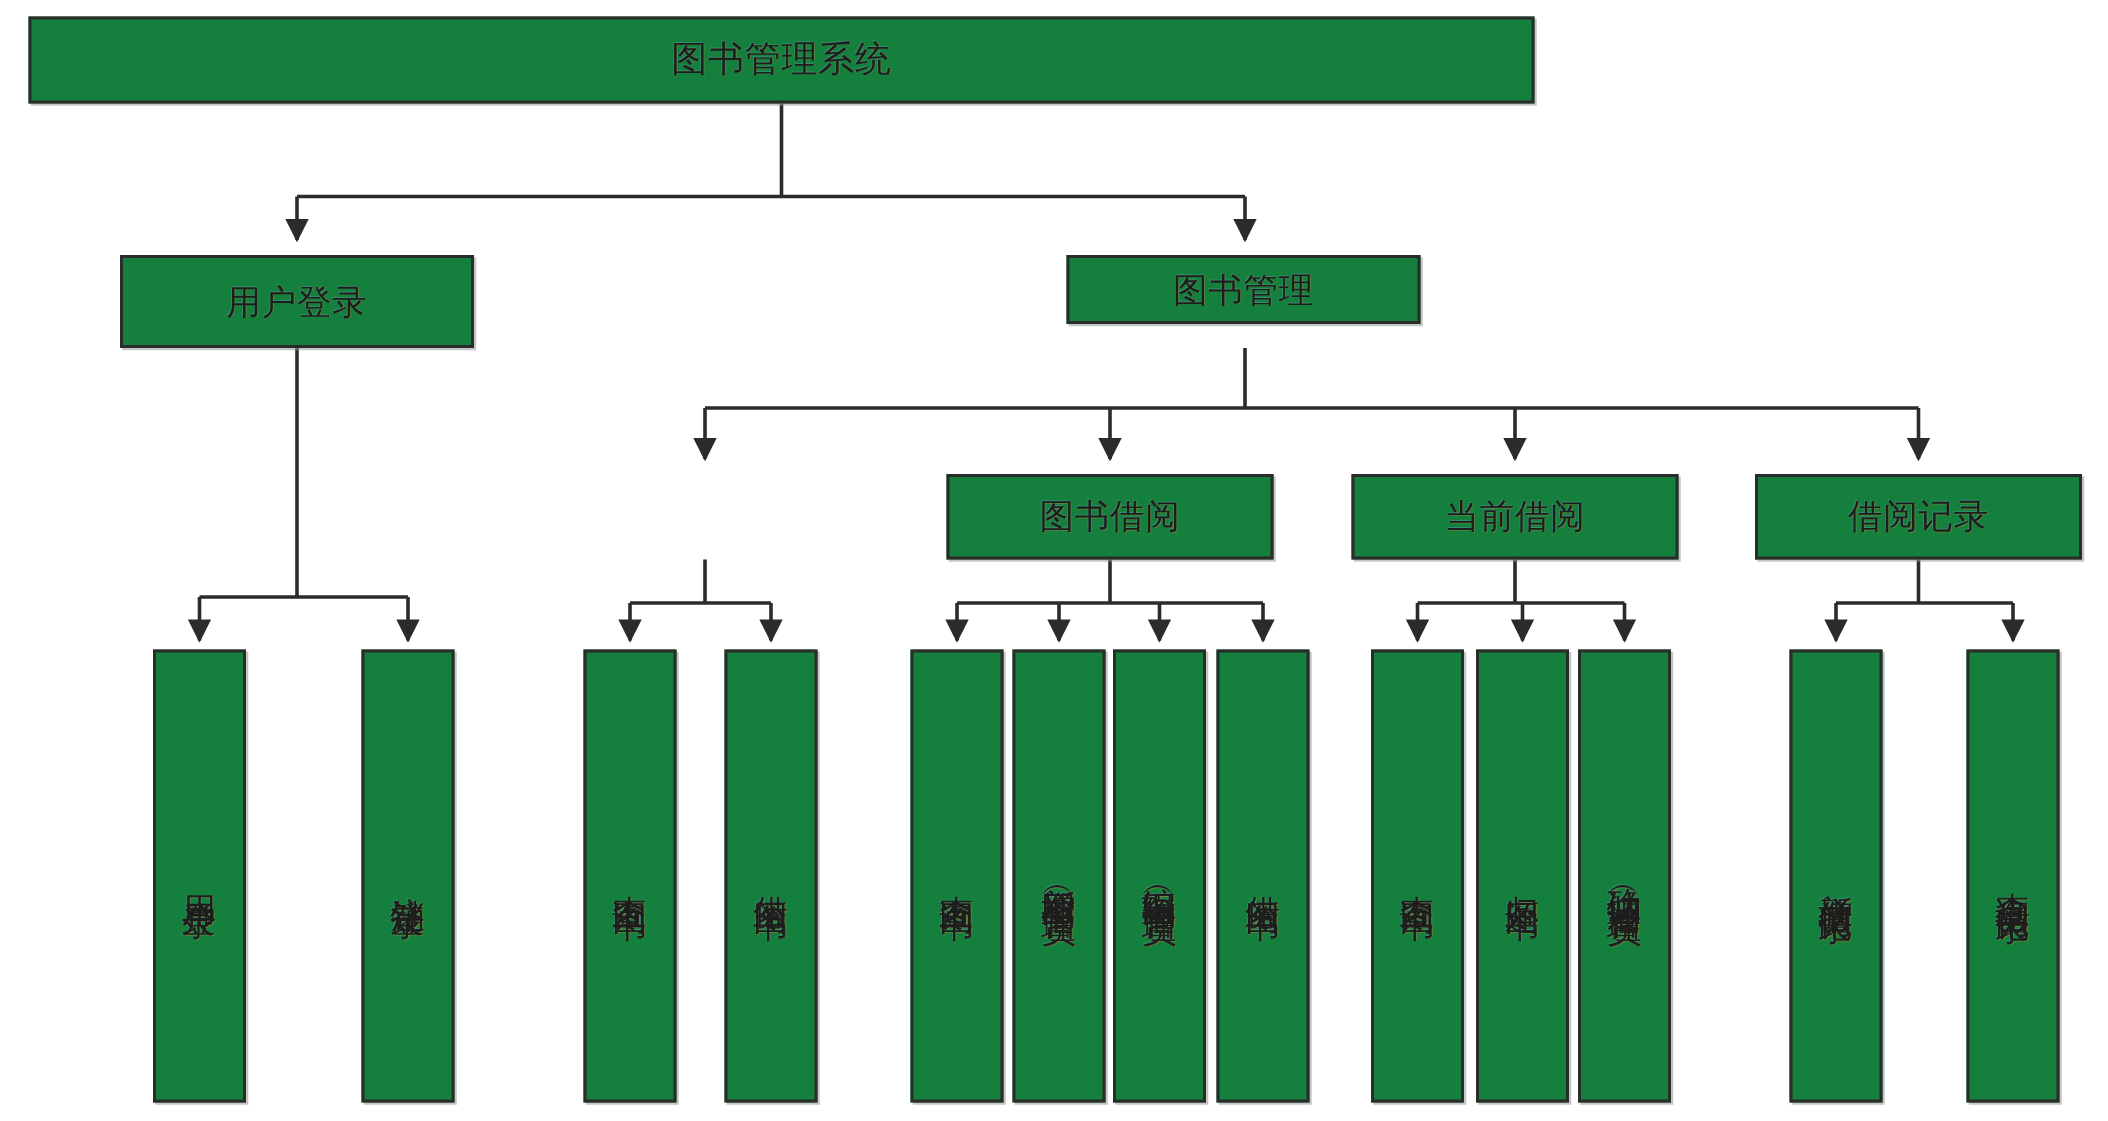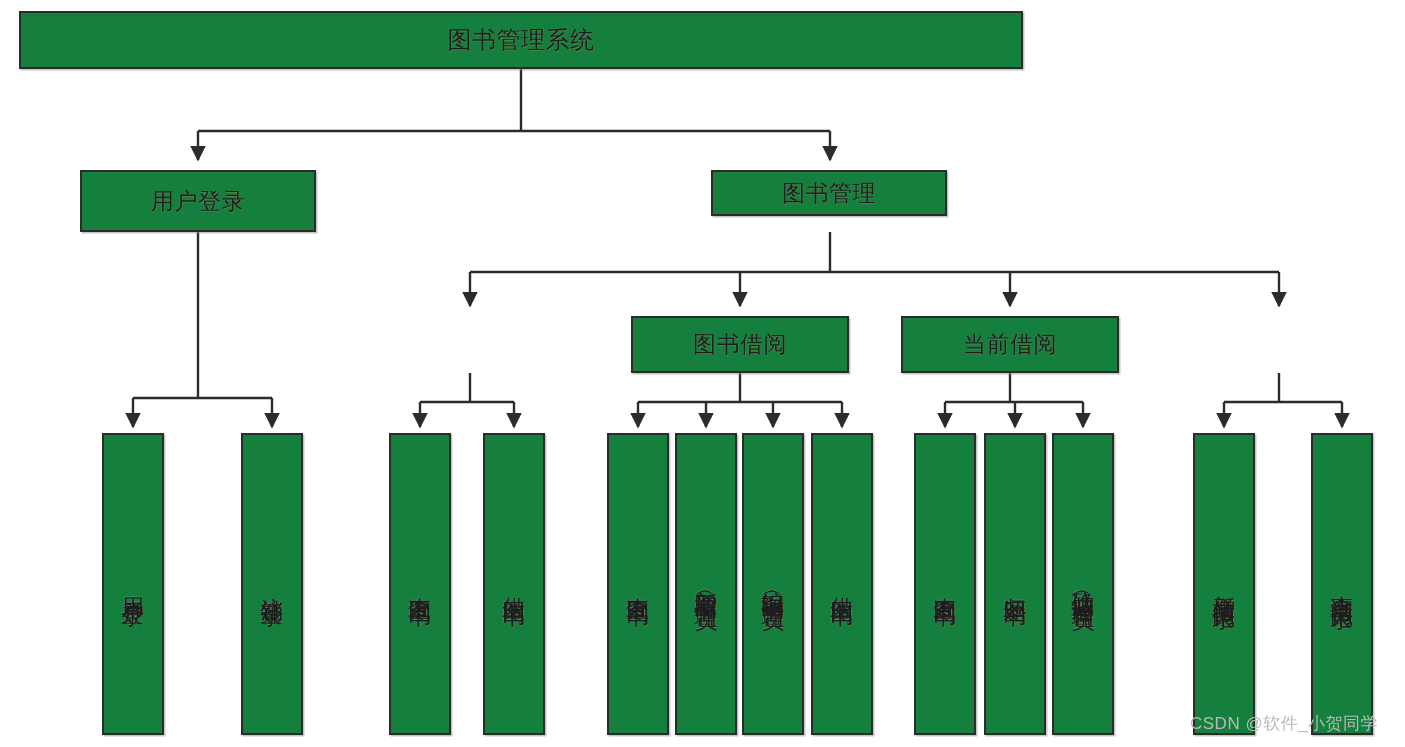--- a/index.html
+++ b/index.html
@@ -142,20 +142,23 @@
   <div class="node h" style="left:711px; top:170px; width:236px; height:46px;">
     <span class="label">图书管理</span>
   </div>
 
   <div class="node h" style="left:631px; top:316px; width:218px; height:57px;">
     <span class="label">图书借阅</span>
   </div>
   <div class="node h" style="left:901px; top:316px; width:218px; height:57px;">
     <span class="label">当前借阅</span>
   </div>
+  <div class="node h" style="left:1170px; top:316px; width:218px; height:57px;">
+    <span class="label">借阅记录</span>
+  </div>
 
   <div class="node v" style="left:102px; top:433px; width:62px; height:302px;">
     <span class="label">用户登录</span>
   </div>
   <div class="node v" style="left:241px; top:433px; width:62px; height:302px;">
     <span class="label">注销登录</span>
   </div>
 
   <div class="node v" style="left:389px; top:433px; width:62px; height:302px;">
     <span class="label">查询图书</span>
@@ -187,15 +190,14 @@
     <span class="label">确认归还（管理员）</span>
   </div>
 
   <div class="node v" style="left:1193px; top:433px; width:62px; height:302px;">
     <span class="label">新增借阅记录</span>
   </div>
   <div class="node v" style="left:1311px; top:433px; width:62px; height:302px;">
     <span class="label">查询借阅记录</span>
   </div>
 
-  <div class="watermark">CSDN @软件_小贺同学</div>
 
 </div>
 
 </body></html>

